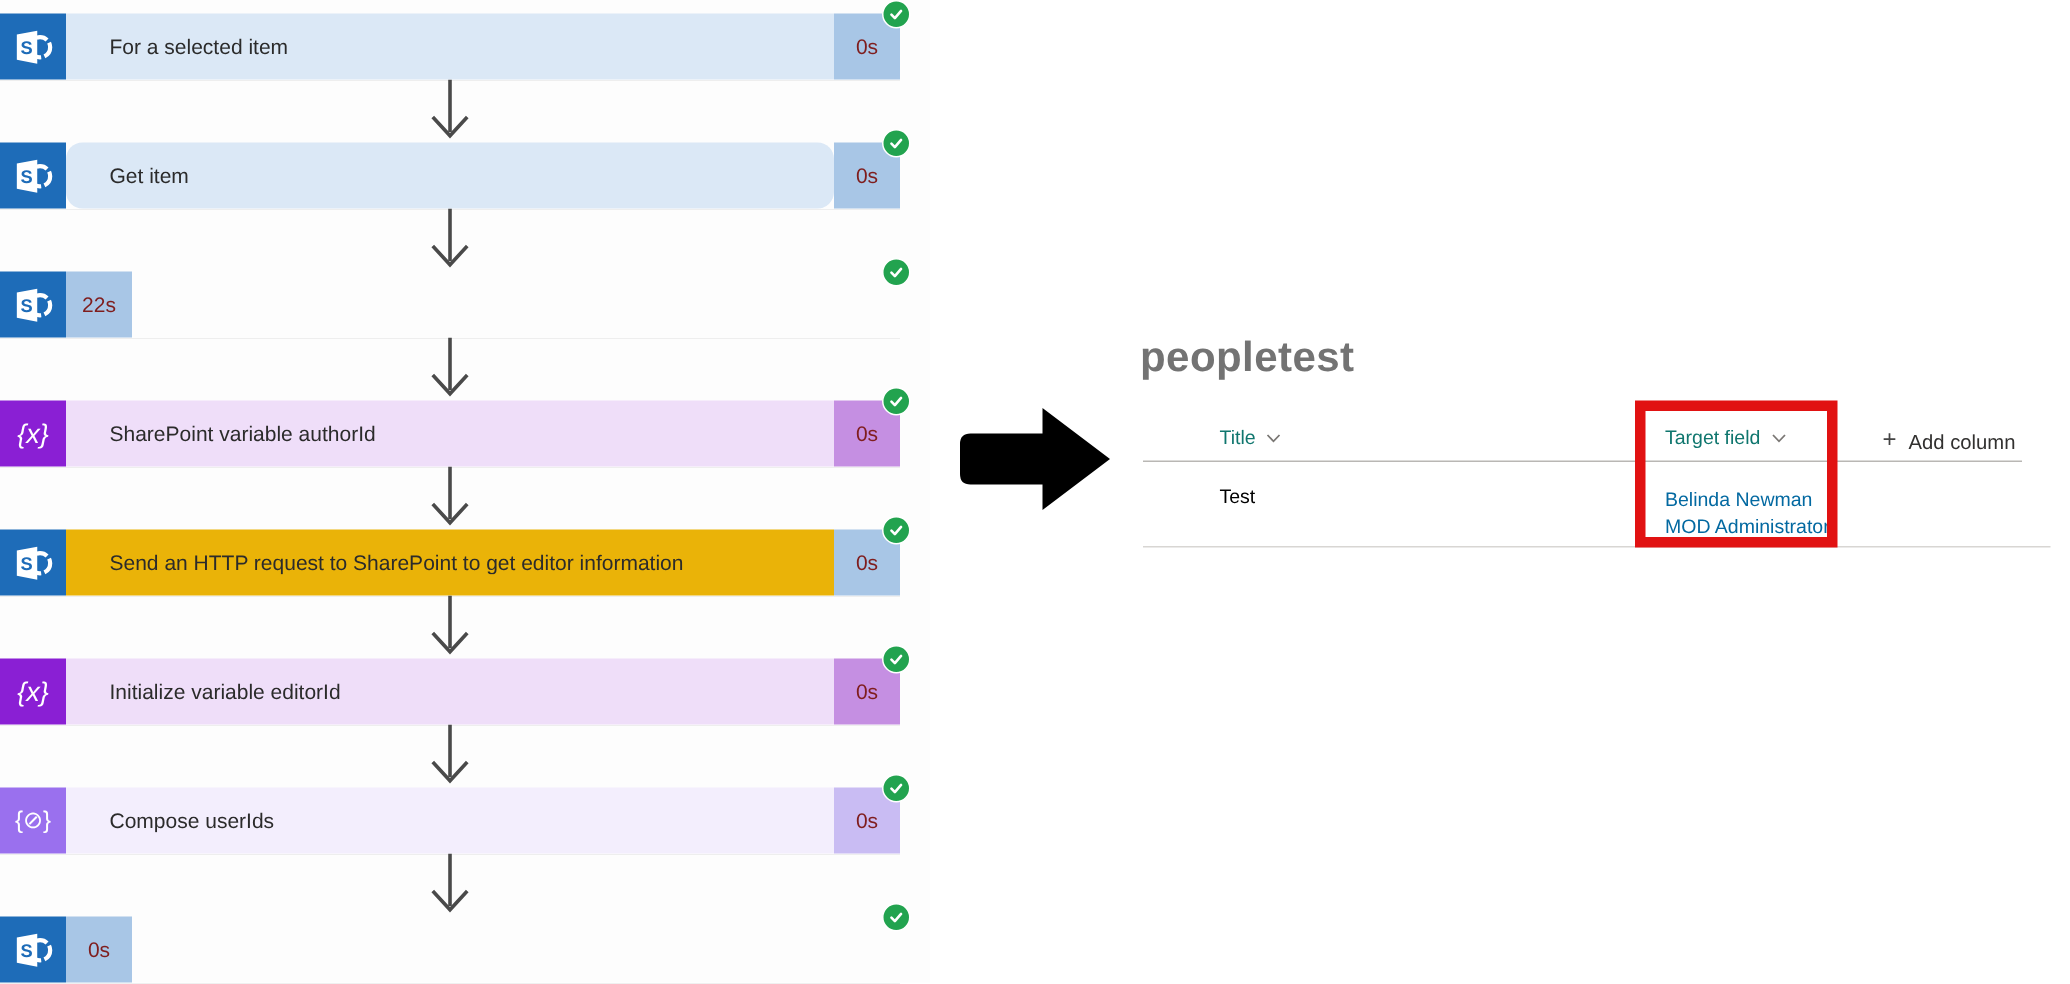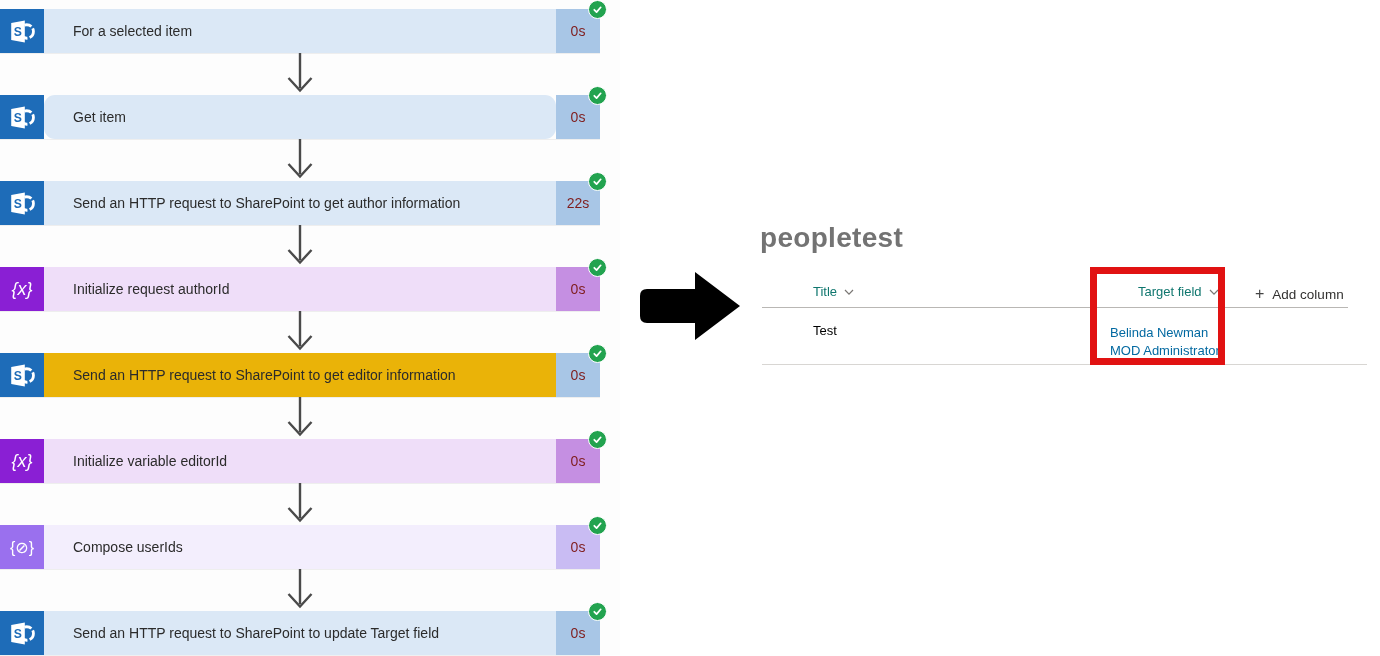--- a/index.html
+++ b/index.html
@@ -36,21 +36,21 @@
   
   .list-title{
     position:absolute;left:760px;top:222px;font-size:28px;font-weight:700;
     color:#737373;letter-spacing:0.3px;
   }
   .col-header{
     position:absolute;top:284px;height:20px;display:flex;gap:6px;
     font-size:13px;color:#0f766e;cursor:pointer;
   }
   .col-header.title-col{left:813px;}
-  .col-header.target-col{left:1138px;}
+  .col-header.target-col{left:1110px;}
   .chevron-down{display:inline-flex;margin-top:2px;}
   .add-column{
     position:absolute;left:1255px;top:284px;height:20px;display:flex;align-items:center;gap:8px;
     font-size:13.5px;color:#323130;cursor:pointer;
   }
   .add-column .plus{font-size:16px;color:#444;font-weight:400;line-height:1;}
   .header-line{position:absolute;left:762px;top:307px;width:586px;height:1px;background:#b9b7b4;}
   .row-line{position:absolute;left:762px;top:364px;width:605px;height:1px;background:#d8d6d3;}
   .cell-title{position:absolute;left:813px;top:323px;font-size:13px;color:#000000;}
   .cell-target{position:absolute;left:1110px;top:324px;font-size:13px;color:#0369a1;line-height:18px;}
@@ -118,42 +118,39 @@
   </div>
 
   <div class="step sharepoint">
     <div class="step-icon" style="background: rgb(30, 108, 184);">
   <svg width="30" height="30" viewBox="0 0 32 32">
     <circle cx="21" cy="16.5" r="7.2" fill="none" stroke="#ffffff" stroke-width="3" stroke-dasharray="8 2.4"></circle>
     <path d="M4.5,7.5 L19,4.8 V28.2 L4.5,25.5 Z" fill="#ffffff"></path>
     <text x="11.5" y="21.5" font-size="13" font-weight="bold" fill="#1e6cb8" text-anchor="middle" font-family="Liberation Sans, sans-serif">S</text>
   </svg>
 </div>
-    <div class="step-bar" style="background: rgb(219, 232, 246);">
-      <span class="step-title">Send an HTTP request to SharePoint to get author information</span>
-    </div>
     <div class="step-duration" style="background: rgb(168, 198, 230);">22s</div>
     <div class="step-status" style="background: rgb(34, 163, 79);">
       <svg width="11" height="11" viewBox="0 0 12 12">
         <path d="M2.5,6.3 L5,8.8 L9.5,3.6" stroke="#ffffff" stroke-width="1.9" fill="none" stroke-linecap="round" stroke-linejoin="round"></path>
       </svg>
     </div>
   </div>
 
   <div class="flow-arrow">
     <svg width="30" height="42" viewBox="0 0 30 42">
       <path d="M15,0 V35" stroke="#4a4a4a" stroke-width="2.4" fill="none"></path>
       <path d="M3.5,25 L15,37.5 L26.5,25" stroke="#4a4a4a" stroke-width="2.4" fill="none" stroke-linejoin="miter"></path>
     </svg>
   </div>
 
   <div class="step variable">
     <div class="step-icon" style="background: rgb(138, 31, 212);">{x}</div>
     <div class="step-bar" style="background: rgb(239, 222, 249);">
-      <span class="step-title">Initialize request authorId</span>
+      <span class="step-title">SharePoint variable authorId</span>
     </div>
     <div class="step-duration" style="background: rgb(197, 143, 226);">0s</div>
     <div class="step-status" style="background: rgb(34, 163, 79);">
       <svg width="11" height="11" viewBox="0 0 12 12">
         <path d="M2.5,6.3 L5,8.8 L9.5,3.6" stroke="#ffffff" stroke-width="1.9" fill="none" stroke-linecap="round" stroke-linejoin="round"></path>
       </svg>
     </div>
   </div>
 
   <div class="flow-arrow">
@@ -230,23 +227,20 @@
   </div>
 
   <div class="step sharepoint">
     <div class="step-icon" style="background: rgb(30, 108, 184);">
   <svg width="30" height="30" viewBox="0 0 32 32">
     <circle cx="21" cy="16.5" r="7.2" fill="none" stroke="#ffffff" stroke-width="3" stroke-dasharray="8 2.4"></circle>
     <path d="M4.5,7.5 L19,4.8 V28.2 L4.5,25.5 Z" fill="#ffffff"></path>
     <text x="11.5" y="21.5" font-size="13" font-weight="bold" fill="#1e6cb8" text-anchor="middle" font-family="Liberation Sans, sans-serif">S</text>
   </svg>
 </div>
-    <div class="step-bar" style="background: rgb(219, 232, 246);">
-      <span class="step-title">Send an HTTP request to SharePoint to update Target field</span>
-    </div>
     <div class="step-duration" style="background: rgb(168, 198, 230);">0s</div>
     <div class="step-status" style="background: rgb(34, 163, 79);">
       <svg width="11" height="11" viewBox="0 0 12 12">
         <path d="M2.5,6.3 L5,8.8 L9.5,3.6" stroke="#ffffff" stroke-width="1.9" fill="none" stroke-linecap="round" stroke-linejoin="round"></path>
       </svg>
     </div>
   </div>
 </div>
 
   <div class="connector-arrow">

